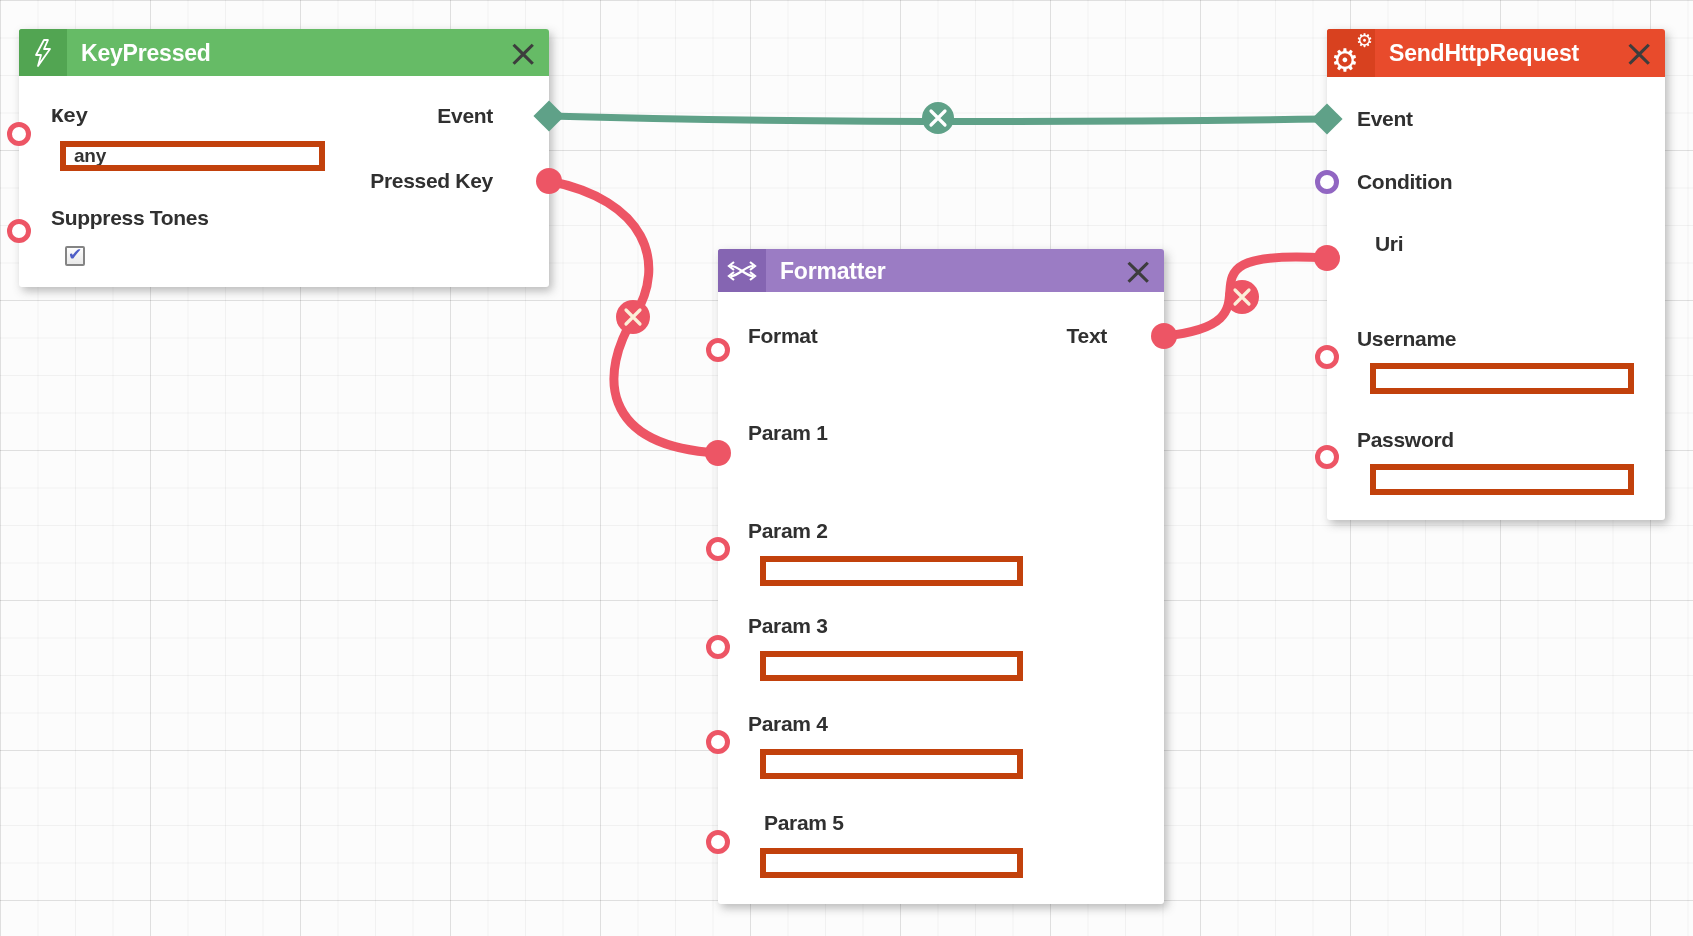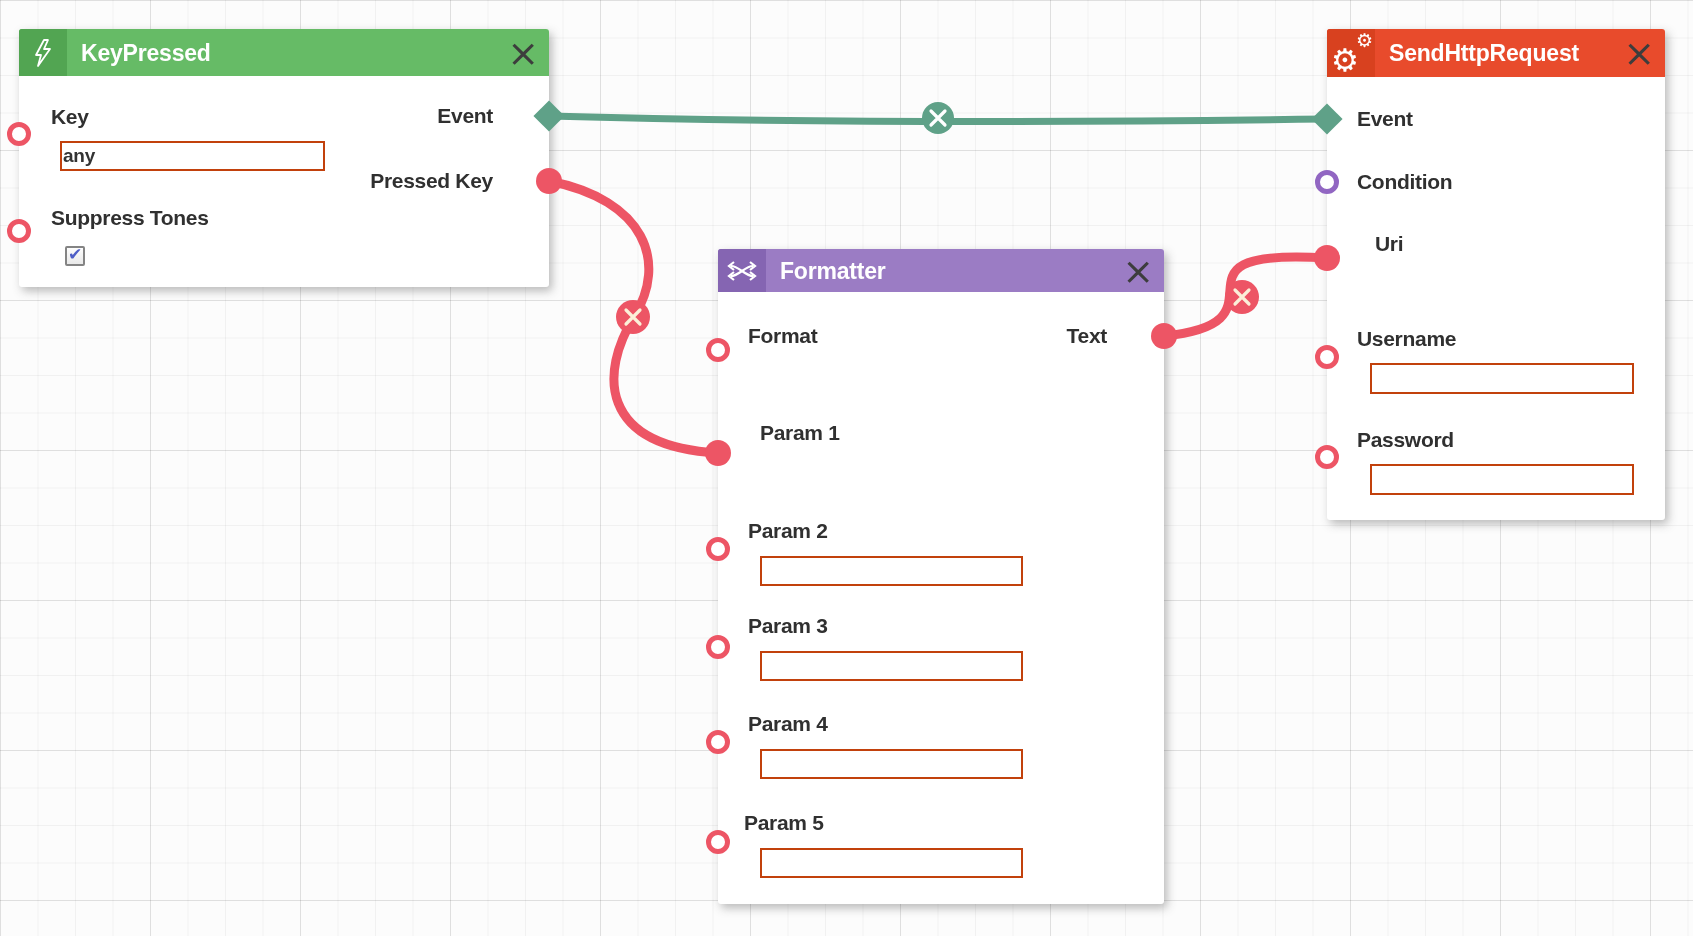--- a/index.html
+++ b/index.html
@@ -36,23 +36,23 @@
     position:absolute;right:10px;top:50%;transform:translateY(-50%);
     color:#3d3d3d;font-size:38px;line-height:1;font-weight:400;cursor:pointer;
     font-family:"DejaVu Sans",sans-serif;
   }
   .lbl{
     position:absolute;color:#303030;font-size:21px;font-weight:700;
     letter-spacing:-0.3px;white-space:nowrap;line-height:24px;
   }
   .lbl-r{text-align:right;}
   .tbox{
-    position:absolute;border:2px solid #c2410c;background:#fff;height:30px;
+    position:absolute;border:6px solid #c2410c;background:#fff;height:30px;
     font-family:"Liberation Sans",sans-serif;font-size:18px;font-weight:700;
-    color:#333;padding:0 1px;letter-spacing:-0.2px;outline:none;
+    color:#333;padding:0 8px;letter-spacing:-0.2px;outline:none;
   }
   .checkbox{
     position:absolute;width:20px;height:20px;border:2px solid #848484;
     border-radius:2px;background:linear-gradient(#fdfdfd,#e9e9e9);cursor:pointer;
   }
   .checkmark{
     position:absolute;left:1px;top:-4px;font-size:17px;font-weight:700;color:#4f5fc7;
     font-family:"DejaVu Sans",sans-serif;
   }
   .port{position:absolute;z-index:3;cursor:crosshair;}
@@ -94,21 +94,21 @@
     <div class="node-header" style="height: 47px; background: rgb(102, 187, 102);">
       <div class="icon-box" style="background: rgb(82, 165, 82);">
         <svg width="24" height="30" viewBox="0 0 24 30">
           <path d="M13 2 L5 17 L10 17 L7 28 L19 11 L13 11 L17 2 Z" fill="none" stroke="#fff" stroke-width="1.8" stroke-linejoin="round"></path>
         </svg>
       </div>
       <div class="node-title">KeyPressed</div>
       <div class="close-btn">×</div>
     </div>
 
-    <div class="lbl" style="left:32px;top:76px;">Key</div>
+    <div class="lbl" style="left:32px;top:76px;font-family:Liberation Mono, monospace;">Key</div>
     <input class="tbox" type="text" style="left: 41px; top: 112px; width: 265px; font-size: 19px;" value="any">
 
     <div class="lbl" style="left:32px;top:177px;text-align:right;">Suppress Tones</div>
     <div class="checkbox" style="left:46px;top:217px;">
       <span class="checkmark">✔</span>
     </div>
 
     <div class="lbl lbl-r" style="right:56px;top:75px;">Event</div>
     <div class="lbl lbl-r" style="right:56px;top:140px;">Pressed Key</div>
 
@@ -131,32 +131,32 @@
         </svg>
       </div>
       <div class="node-title">Formatter</div>
       <div class="close-btn">×</div>
     </div>
 
     <div class="lbl" style="left:30px;top:75px;">Format</div>
 
     <div class="lbl lbl-r" style="right:57px;top:75px;text-align:center;">Text</div>
 
-    <div class="lbl" style="left:30px;top:172px;margin-left:12px;">Param 1</div>
+    <div class="lbl" style="left:30px;top:172px;">Param 1</div>
 
     <div class="lbl" style="left:30px;top:270px;">Param 2</div>
     <input class="tbox" type="text" style="left: 42px; top: 307px; width: 263px;" value="">
 
     <div class="lbl" style="left:30px;top:365px;text-align:right;">Param 3</div>
     <input class="tbox" type="text" style="left: 42px; top: 402px; width: 263px;" value="">
 
     <div class="lbl" style="left:30px;top:463px;">Param 4</div>
     <input class="tbox" type="text" style="left: 42px; top: 500px; width: 263px;" value="">
 
-    <div class="lbl" style="left:26px;top:562px;text-align:right;">Param 5</div>
+    <div class="lbl" style="left:46px;top:562px;text-align:right;">Param 5</div>
     <input class="tbox" type="text" style="left: 42px; top: 599px; width: 263px;" value="">
 
     <div class="port p-ring" style="left: -12px; top: 89px; border-color: rgb(237, 85, 101);"></div>
     <div class="port p-dot" style="left: -13px; top: 191px; background: rgb(237, 85, 101);"></div>
     <div class="port p-ring" style="left: -12px; top: 288px; border-color: rgb(237, 85, 101);"></div>
     <div class="port p-ring" style="left: -12px; top: 386px; border-color: rgb(237, 85, 101);"></div>
     <div class="port p-ring" style="left: -12px; top: 481px; border-color: rgb(237, 85, 101);"></div>
     <div class="port p-ring" style="left: -12px; top: 581px; border-color: rgb(237, 85, 101);"></div>
     <div class="port p-dot" style="left: 433px; top: 74px; background: rgb(237, 85, 101);"></div>
   </div>

